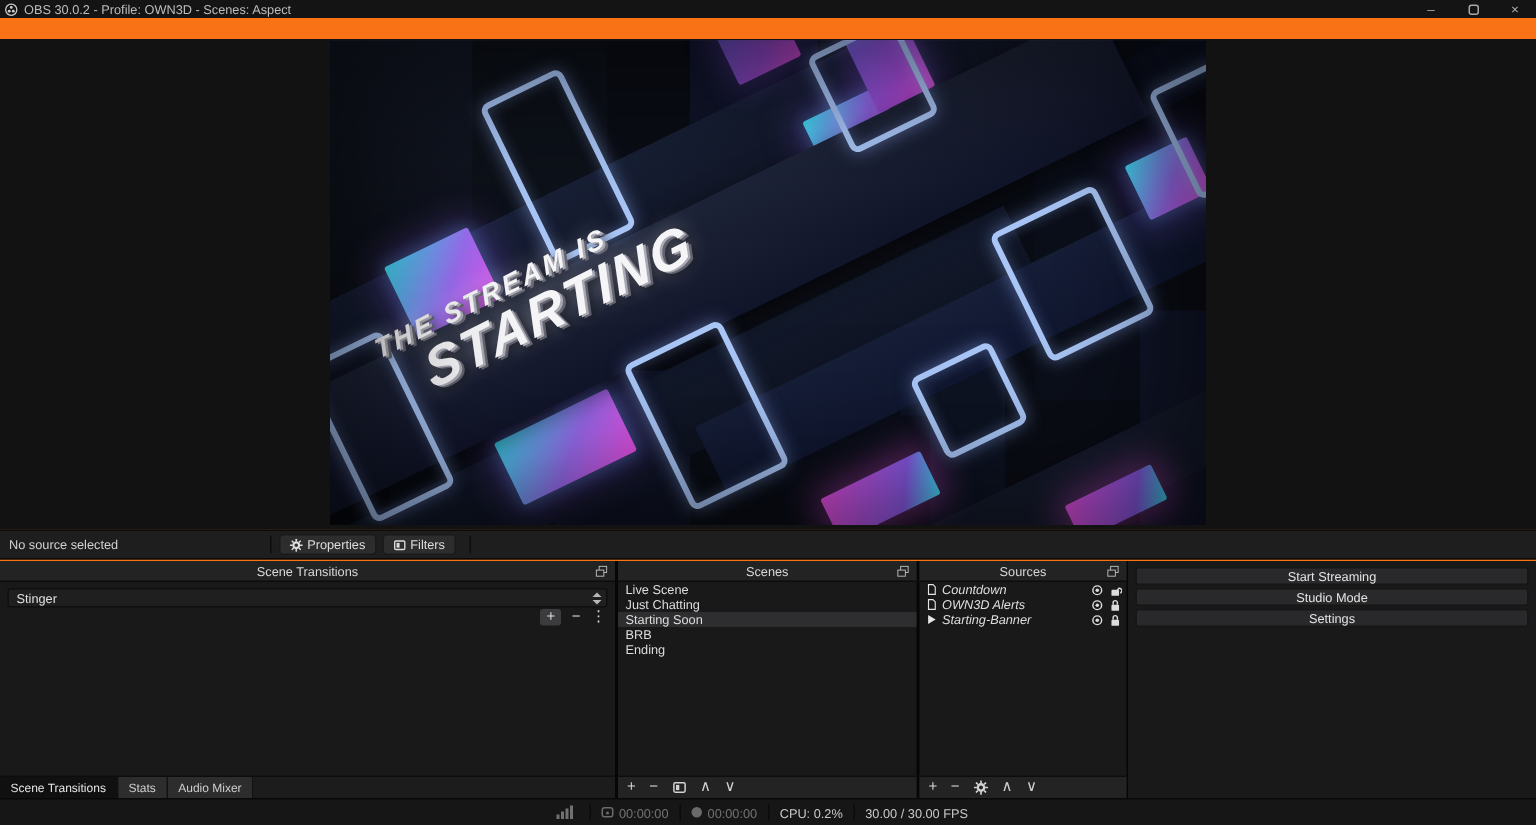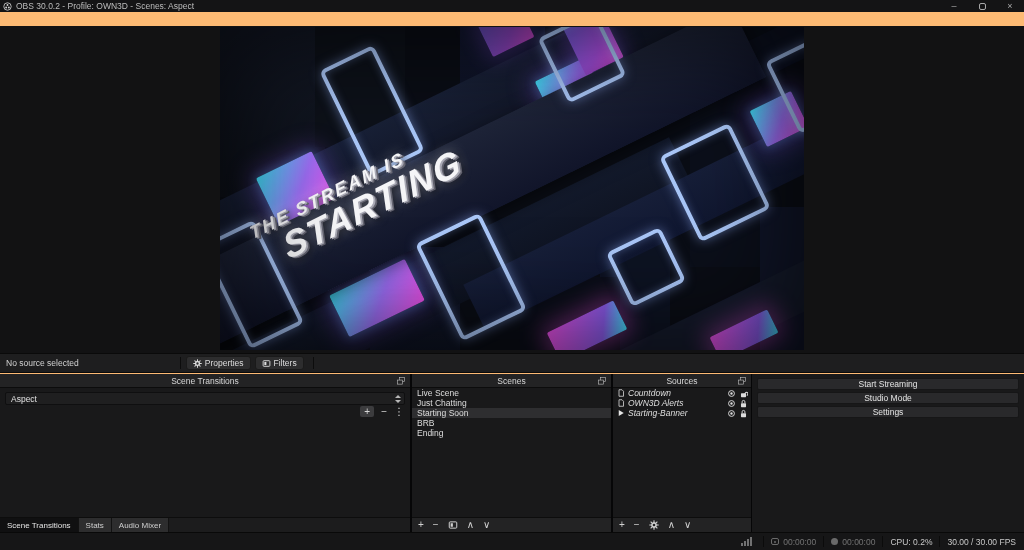--- a/index.html
+++ b/index.html
@@ -1,19 +1,19 @@
 <!DOCTYPE html>
 <html style="--accent-cyan: #3fdcf5; --accent-magenta: #e64ee2; --wire-blue: #a9c6f7;"><head>
 <meta charset="utf-8">
 <style>
   * { box-sizing: border-box; margin: 0; padding: 0; }
   html,body { width:1024px; height:550px; overflow:hidden; }
   body { font-family:"Liberation Sans", sans-serif; background:#0a0a0a; color:#d6d6d6;
          -webkit-font-smoothing:antialiased; }
-  .app { position:absolute; left:0; top:0; width:1024px; height:550px; background:#fdba74; }
+  .app { position:absolute; left:0; top:0; width:1024px; height:550px; background:#f97316; }
 
   
   .titlebar { position:absolute; left:0; top:0; width:1024px; height:12px; background:#141415;
               display:flex; align-items:center; font-size:8.5px; color:#bdbdbd; }
   .obs-logo { width:9px; height:9px; margin:0 4px 0 3px; color:#cfcfcf; display:inline-flex; }
   .obs-logo svg { width:9px; height:9px; }
   .win-controls { margin-left:auto; display:flex; align-items:center; height:12px; }
   .win-btn { width:28px; height:12px; display:flex; align-items:center; justify-content:center;
              color:#a8a8a8; font-size:9px; }
   .maxbox { width:7px; height:7px; border:1px solid #a8a8a8; border-radius:2px; }
@@ -113,21 +113,21 @@
               border-radius:2px; display:flex; align-items:center; justify-content:center;
               font-size:8.5px; color:#e4e4e4; }
   .vc-row { display:flex; margin:2px 5px 0 5px; gap:2px; }
   .vc-row .ctrl-btn { flex:1; margin:0; }
   .vc-gear { width:15px; height:12px; background:#29292b; border:1px solid #161617; border-radius:2px;
              display:flex; align-items:center; justify-content:center; color:#e0e0e0; }
   .vc-gear svg { width:9px; height:9px; }
 
   
   .statusbar { position:absolute; left:0; top:532px; width:1024px; height:18px; background:#161617;
-               border-top:1px solid #090909; display:flex; align-items:center; justify-content:flex-end;
+               border-top:1px solid #090909; display:flex; align-items:center; justify-content:center;
                font-size:8.5px; color:#c9c9c9; padding-right:8px; }
   .sb-group { display:flex; align-items:center; gap:4px; }
   .sb-dim { opacity:.5; }
   .sb-sep { width:1px; height:11px; background:#0b0b0b; margin:0 7px; }
   .signal { display:flex; align-items:flex-end; gap:1px; margin-right:4px; opacity:.55; }
   .signal i { display:block; width:2px; background:#bdbdbd; }
   .stream-ico { width:8px; height:7px; border:1px solid #bdbdbd; border-radius:2px; position:relative; }
   .stream-ico::after { content:""; position:absolute; left:2px; top:1.5px; width:2px; height:2px;
                        border-radius:50%; background:#bdbdbd; }
   .rec-dot { width:7px; height:7px; border-radius:50%; background:#bdbdbd; }
@@ -242,21 +242,21 @@
       <div class="dock-header">
         <span>Scene Transitions</span>
         <span class="popout">
           <svg viewBox="0 0 16 16">
               <rect x="5.5" y="2.5" width="8" height="6.5" fill="none" stroke="currentColor"></rect>
               <rect x="2.5" y="6.5" width="8" height="6.5" fill="#232324" stroke="currentColor"></rect>
             </svg>
         </span>
       </div>
       <div class="combo">
-        <span>Aspect</span>
+        <span>Stinger</span>
         <span class="combo-spin">
             <span class="tri-up"></span>
             <span class="tri-down"></span>
           </span>
       </div>
       <div class="trans-actions">
         <span class="add glyph-btn">+</span>
         <span class="glyph-btn">−</span>
         <span class="glyph-btn">⋮</span>
       </div>

